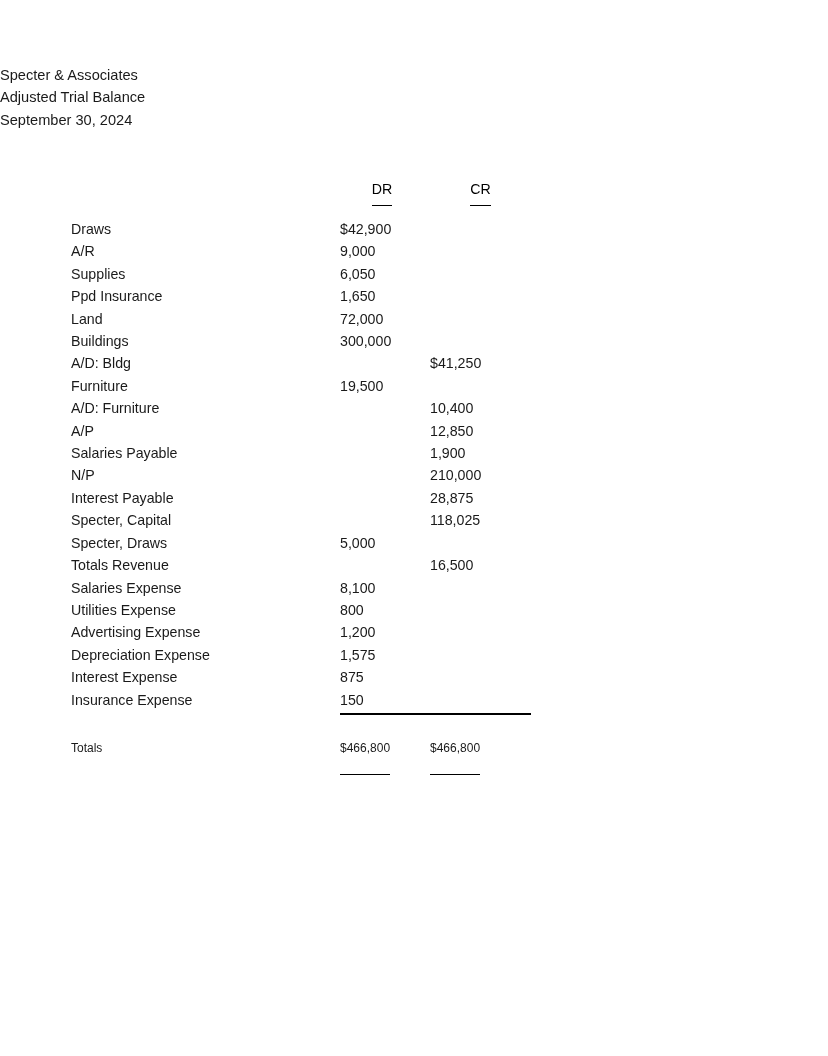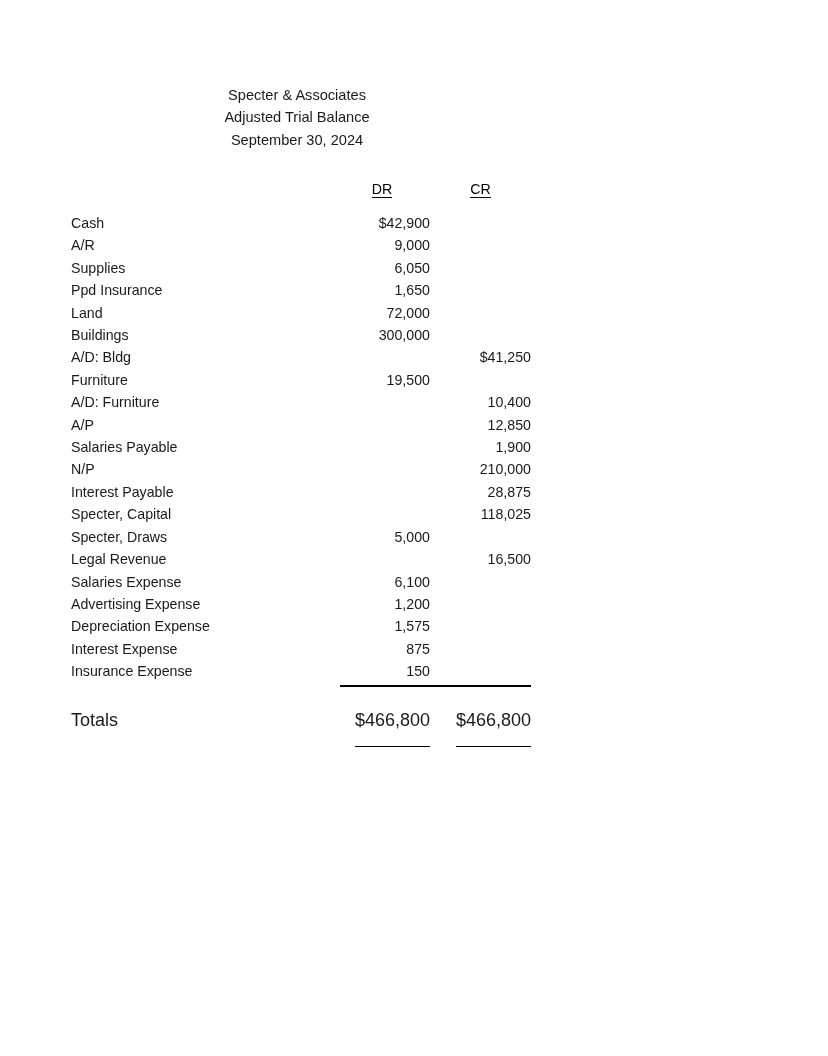--- a/index.html
+++ b/index.html
@@ -26,22 +26,21 @@
     background: #ffffff;
     overflow: hidden;
   }
 
   
   .title-block {
     position: absolute;
     left: 0;
     top: 64px;
     width: 594px;          
-    text-align: center;
-    margin-top: 20px;
+    text-align: left;
   }
   .title-line {
     font-size: 14.6px;
     line-height: 22.4px;
     color: #1a1a1a;
     white-space: nowrap;
   }
 
   
   .tb-table {
@@ -69,40 +68,40 @@
     line-height: 22px;
     padding-bottom: 2px;
   }
   .hdr-cell {
     text-align: center;
     font-weight: bold;
   }
   .hdr-cell span {
     display: inline-block;
     border-bottom: 1.6px solid #000;
-    padding-bottom: 0px;
+    padding-bottom: 8px;
     line-height: 16px;
   }
   .hdr-dr span { margin-right: 6px; }
   .hdr-cr span { }
 
   .spacer-row td { height: 10px; line-height: 10px; font-size: 1px; }
 
   .data-row td {
     height: 22.4px;
     font-size: 14.2px;
     line-height: 22.4px;
     color: #1a1a1a;
   }
   .acct {
     text-align: left;
     white-space: nowrap;
   }
   .amt {
-    text-align: right;
+    text-align: left;
     white-space: nowrap;
   }
   .amt-dr { padding-right: 1px; }
   .amt-cr { padding-right: 11px; }
 
   
   .rule-row td {
     height: 0px;
     line-height: 0px;
     font-size: 0px;
@@ -112,21 +111,21 @@
     display: block;
     height: 0;
     border-top: 2.2px solid #000;
     margin-top: 2px;
   }
 
   .gap-row td { height: 22px; line-height: 22px; font-size: 1px; }
 
   .totals-row td {
     height: 22.4px;
-    font-size: 18px;
+    font-size: 12px;
     line-height: 22.4px;
     color: #1a1a1a;
   }
   .totals-row .amt span {
     display: inline-block;
     border-bottom: 1.6px solid #000;
     padding-bottom: 17px;
     line-height: 18px;
   }
 </style>
@@ -152,21 +151,21 @@
         <th class="acct"></th>
         <th class="hdr-cell hdr-dr"><span>DR</span></th>
         <th class="hdr-cell hdr-cr"><span>CR</span></th>
       </tr>
       <tr class="spacer-row">
           <td colspan="3"></td>
         </tr>
     </thead>
     <tbody id="tb-body">
         <tr class="data-row">
-          <td class="acct">Cash</td>
+          <td class="acct">Draws</td>
           <td class="amt amt-dr">$42,900</td>
           <td class="amt amt-cr"></td>
         </tr>
         <tr class="data-row">
           <td class="acct">A/R</td>
           <td class="amt amt-dr">9,000</td>
           <td class="amt amt-cr"></td>
         </tr>
         <tr class="data-row">
           <td class="acct">Supplies</td>
@@ -227,27 +226,32 @@
           <td class="acct">Specter, Capital</td>
           <td class="amt amt-dr"></td>
           <td class="amt amt-cr">118,025</td>
         </tr>
         <tr class="data-row">
           <td class="acct">Specter, Draws</td>
           <td class="amt amt-dr">5,000</td>
           <td class="amt amt-cr"></td>
         </tr>
         <tr class="data-row">
-          <td class="acct">Legal Revenue</td>
+          <td class="acct">Totals Revenue</td>
           <td class="amt amt-dr"></td>
           <td class="amt amt-cr">16,500</td>
         </tr>
         <tr class="data-row">
           <td class="acct">Salaries Expense</td>
-          <td class="amt amt-dr">6,100</td>
+          <td class="amt amt-dr">8,100</td>
+          <td class="amt amt-cr"></td>
+        </tr>
+        <tr class="data-row">
+          <td class="acct">Utilities Expense</td>
+          <td class="amt amt-dr">800</td>
           <td class="amt amt-cr"></td>
         </tr>
         <tr class="data-row">
           <td class="acct">Advertising Expense</td>
           <td class="amt amt-dr">1,200</td>
           <td class="amt amt-cr"></td>
         </tr>
         <tr class="data-row">
           <td class="acct">Depreciation Expense</td>
           <td class="amt amt-dr">1,575</td>

